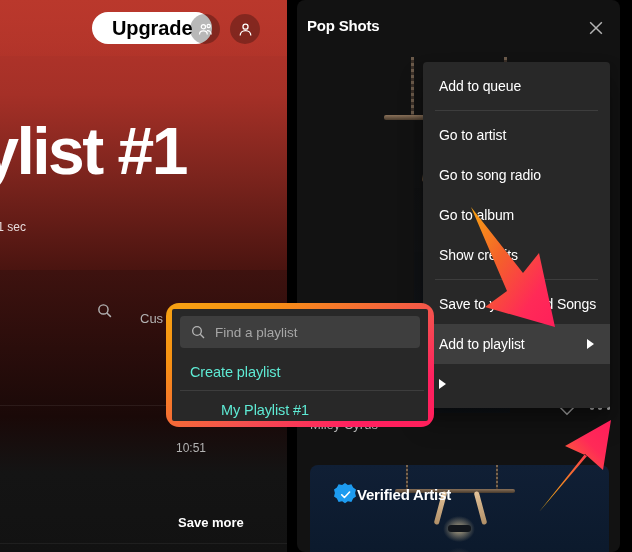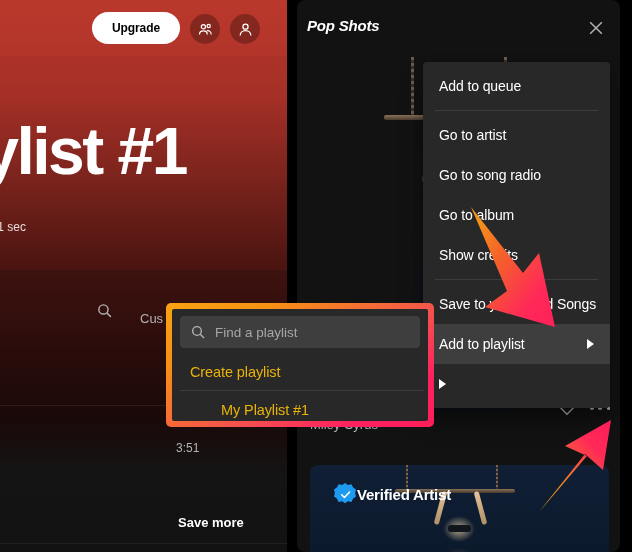--- a/index.html
+++ b/index.html
@@ -36,21 +36,21 @@
     background: linear-gradient(180deg, rgba(186,56,44,0.92) 0%, rgba(181,53,42,0.55) 100%);
   }
   .upgrade-btn {
     position: absolute;
     left: 92px; top: 12px;
     height: 32px;
     padding: 0 20px;
     border-radius: 16px;
     background: #ffffff;
     color: #000000;
-    font-size: 12px;
+    font-size: 20px;
     font-weight: bold;
     line-height: 32px;
     letter-spacing: -0.1px;
     border: none;
     cursor: pointer;
     white-space: nowrap;
   }
   .circ-btn {
     position: absolute;
     top: 14px;
@@ -137,21 +137,20 @@
     border-radius: 8px;
     overflow: hidden;
   }
   .rp-title {
     position: absolute;
     left: 10px; top: 17px;
     font-size: 15px;
     font-weight: bold;
     color: #fff;
     letter-spacing: -0.2px;
-    font-style: italic;
   }
   .rp-close {
     position: absolute;
     right: 14px; top: 18px;
     width: 20px; height: 20px;
     cursor: pointer;
   }
   .album-art {
     position: absolute;
     left: 13px; top: 57px;
@@ -318,21 +317,21 @@
     border-bottom: 5px solid transparent;
     border-left: 7px solid #ffffff;
     margin-right: 4px;
   }
 
   
   .highlight-box {
     position: absolute;
     left: 166px; top: 303px;
     width: 268px; height: 124px;
-    border-radius: 5px;
+    border-radius: 13px;
     padding: 6px;
     background: linear-gradient(150deg, #f7a313 0%, #f79113 22%, #f4524d 58%, #ff2060 82%, #ff1f5a 100%);
   }
   .submenu {
     width: 100%; height: 100%;
     background: #282828;
     border-radius: 2px;
     overflow: hidden;
     position: relative;
   }
@@ -356,21 +355,21 @@
     font-family: "Liberation Sans", sans-serif;
   }
   .sm-search-input::placeholder { color: #a7a7a7; }
   .sm-item {
     position: absolute;
     left: 0;
     width: 100%;
     height: 38px;
     display: flex; align-items: center;
     padding-left: 18px;
-    color: #eab308;
+    color: #5eead4;
     font-size: 14.5px;
     letter-spacing: -0.1px;
     cursor: pointer;
   }
   #sm-create { top: 44px; }
   #sm-playlist1 { top: 82px; margin-left: 31px; }
   .sm-sep {
     position: absolute;
     left: 8px; top: 81px;
     width: 244px; height: 1px;
@@ -430,21 +429,21 @@
 
     <div class="toolbar-search-icon">
       <svg width="17" height="17" viewBox="0 0 24 24" fill="none" stroke="#b3b3b3" stroke-width="2">
         <circle cx="10.5" cy="10.5" r="6.5"></circle>
         <path d="M15.4 15.4 21 21"></path>
       </svg>
     </div>
     <div class="toolbar-sort">Cus</div>
 
     <div class="track-divider"></div>
-    <div class="track-duration">3:51</div>
+    <div class="track-duration">10:51</div>
     <div class="find-more">Save more</div>
     <div class="left-bottom-rule"></div>
   </div>
 
   <div class="panel-gap"></div>
 
   <div class="right-panel">
     <div class="rp-title">Pop Shots</div>
 
     <div class="rp-close">

